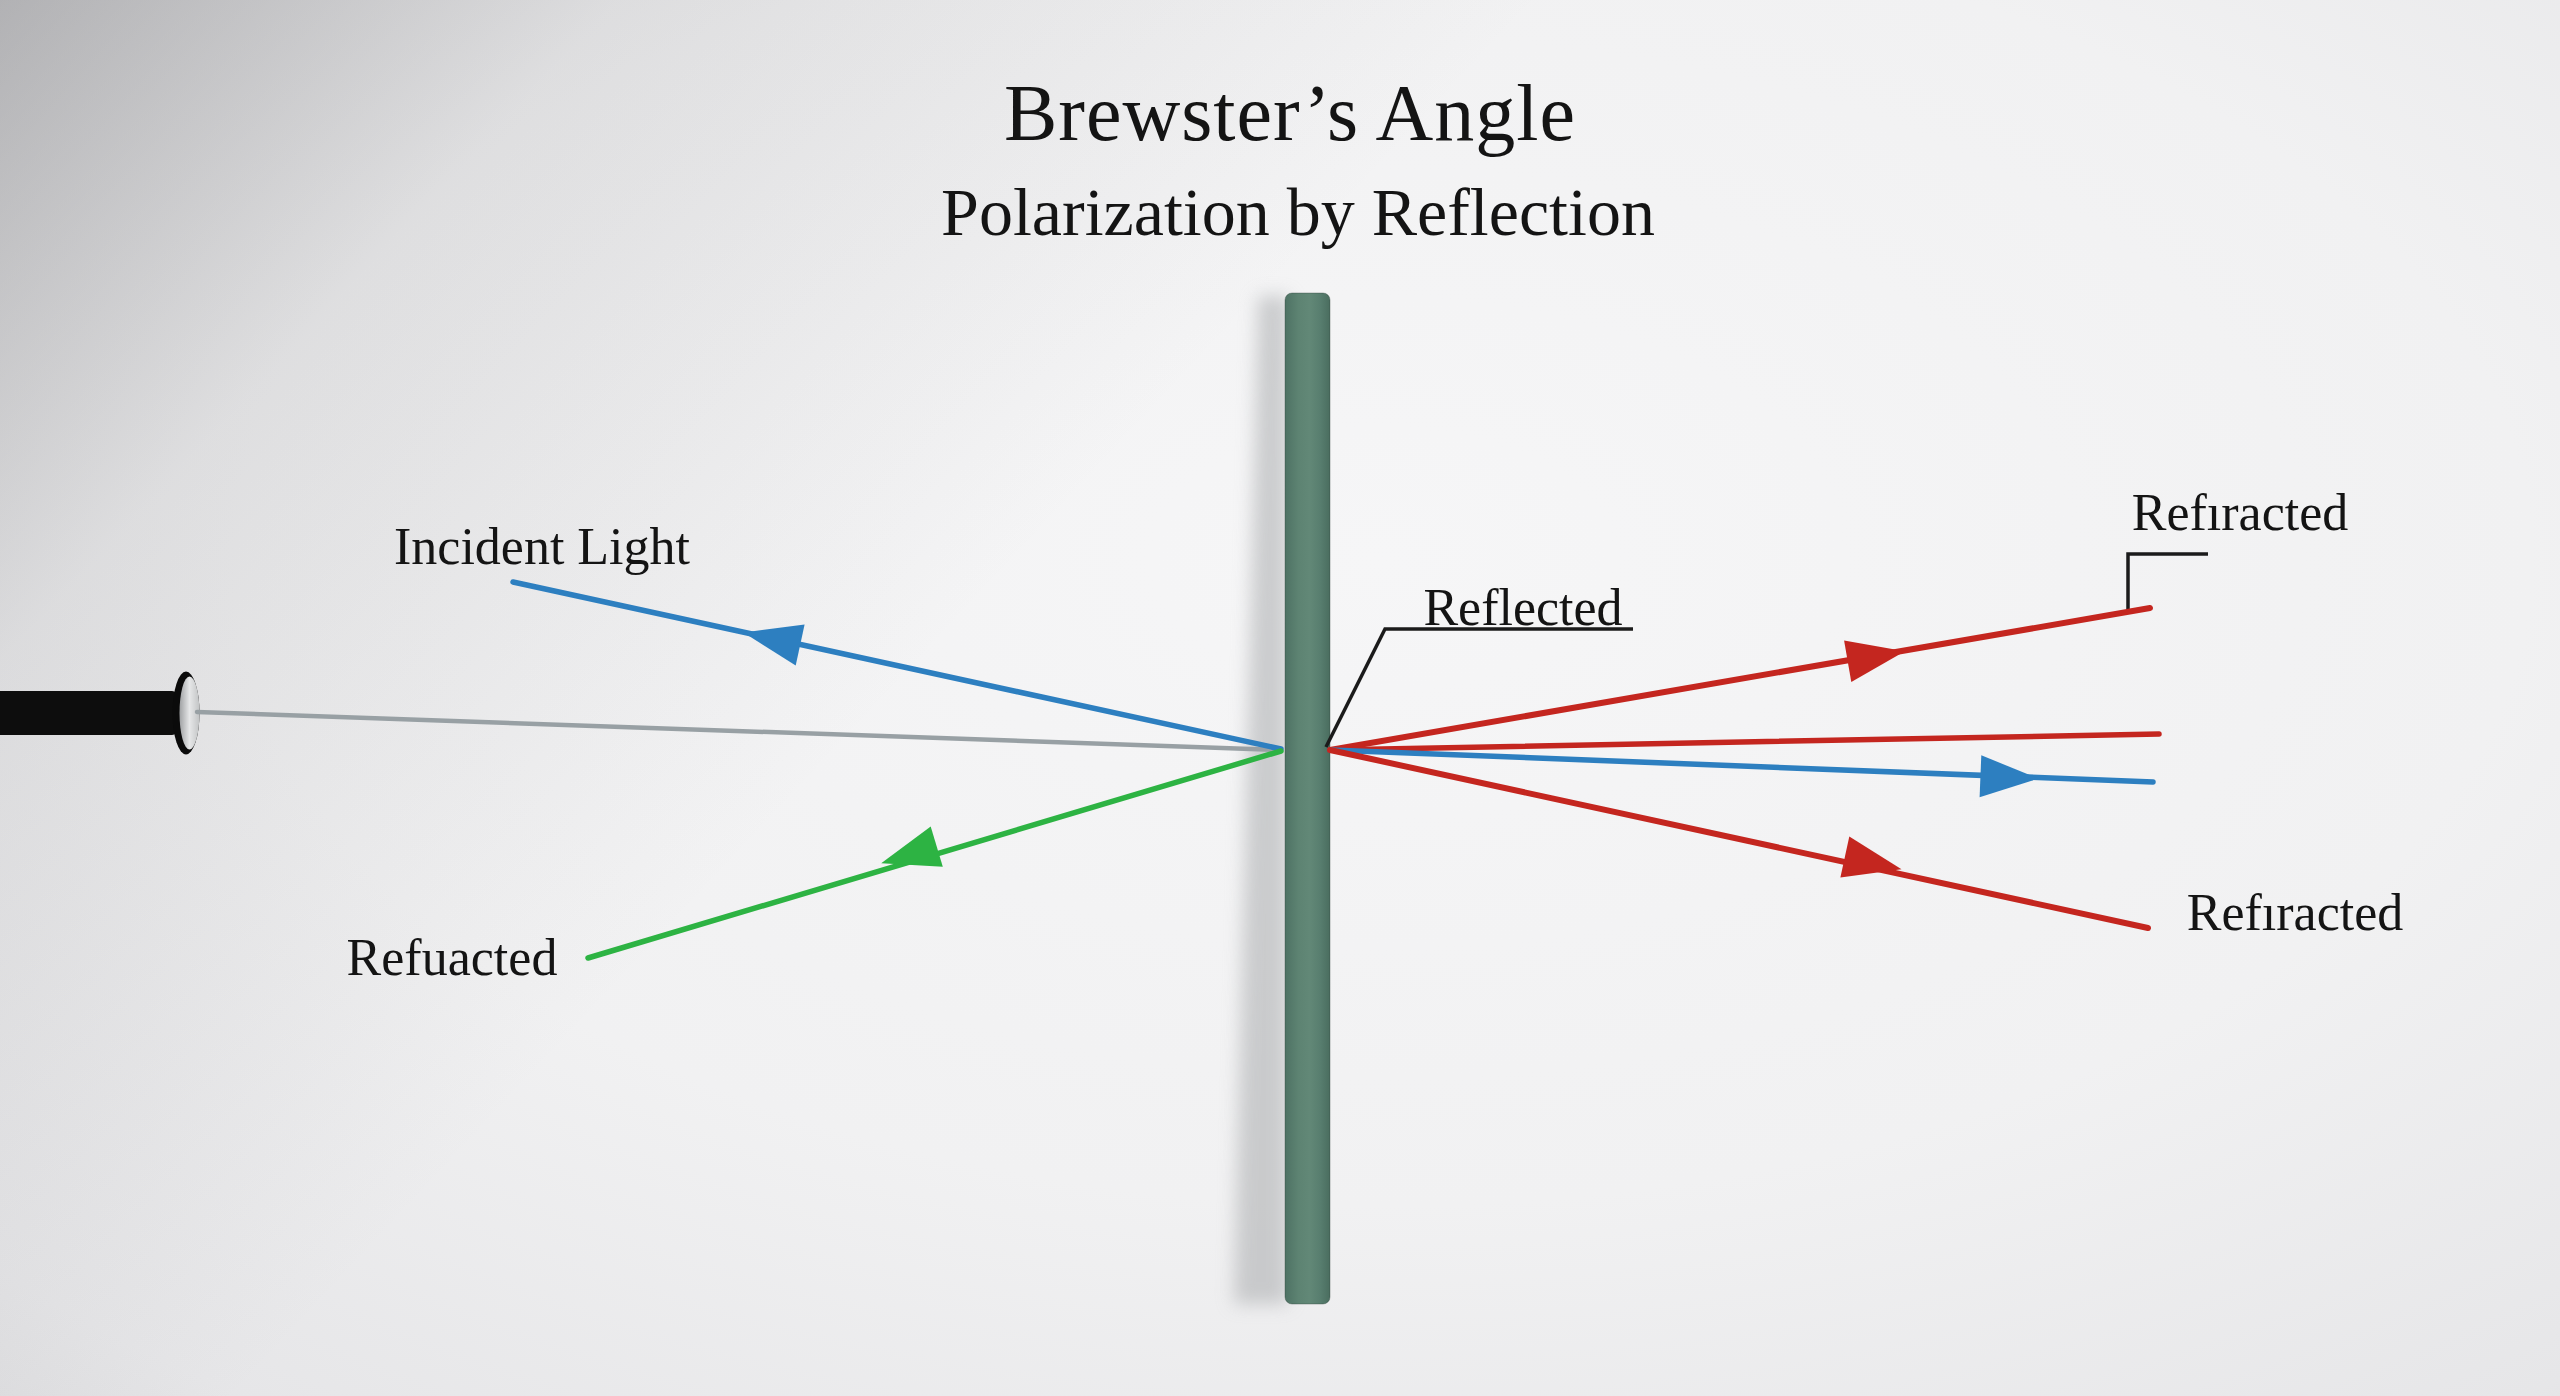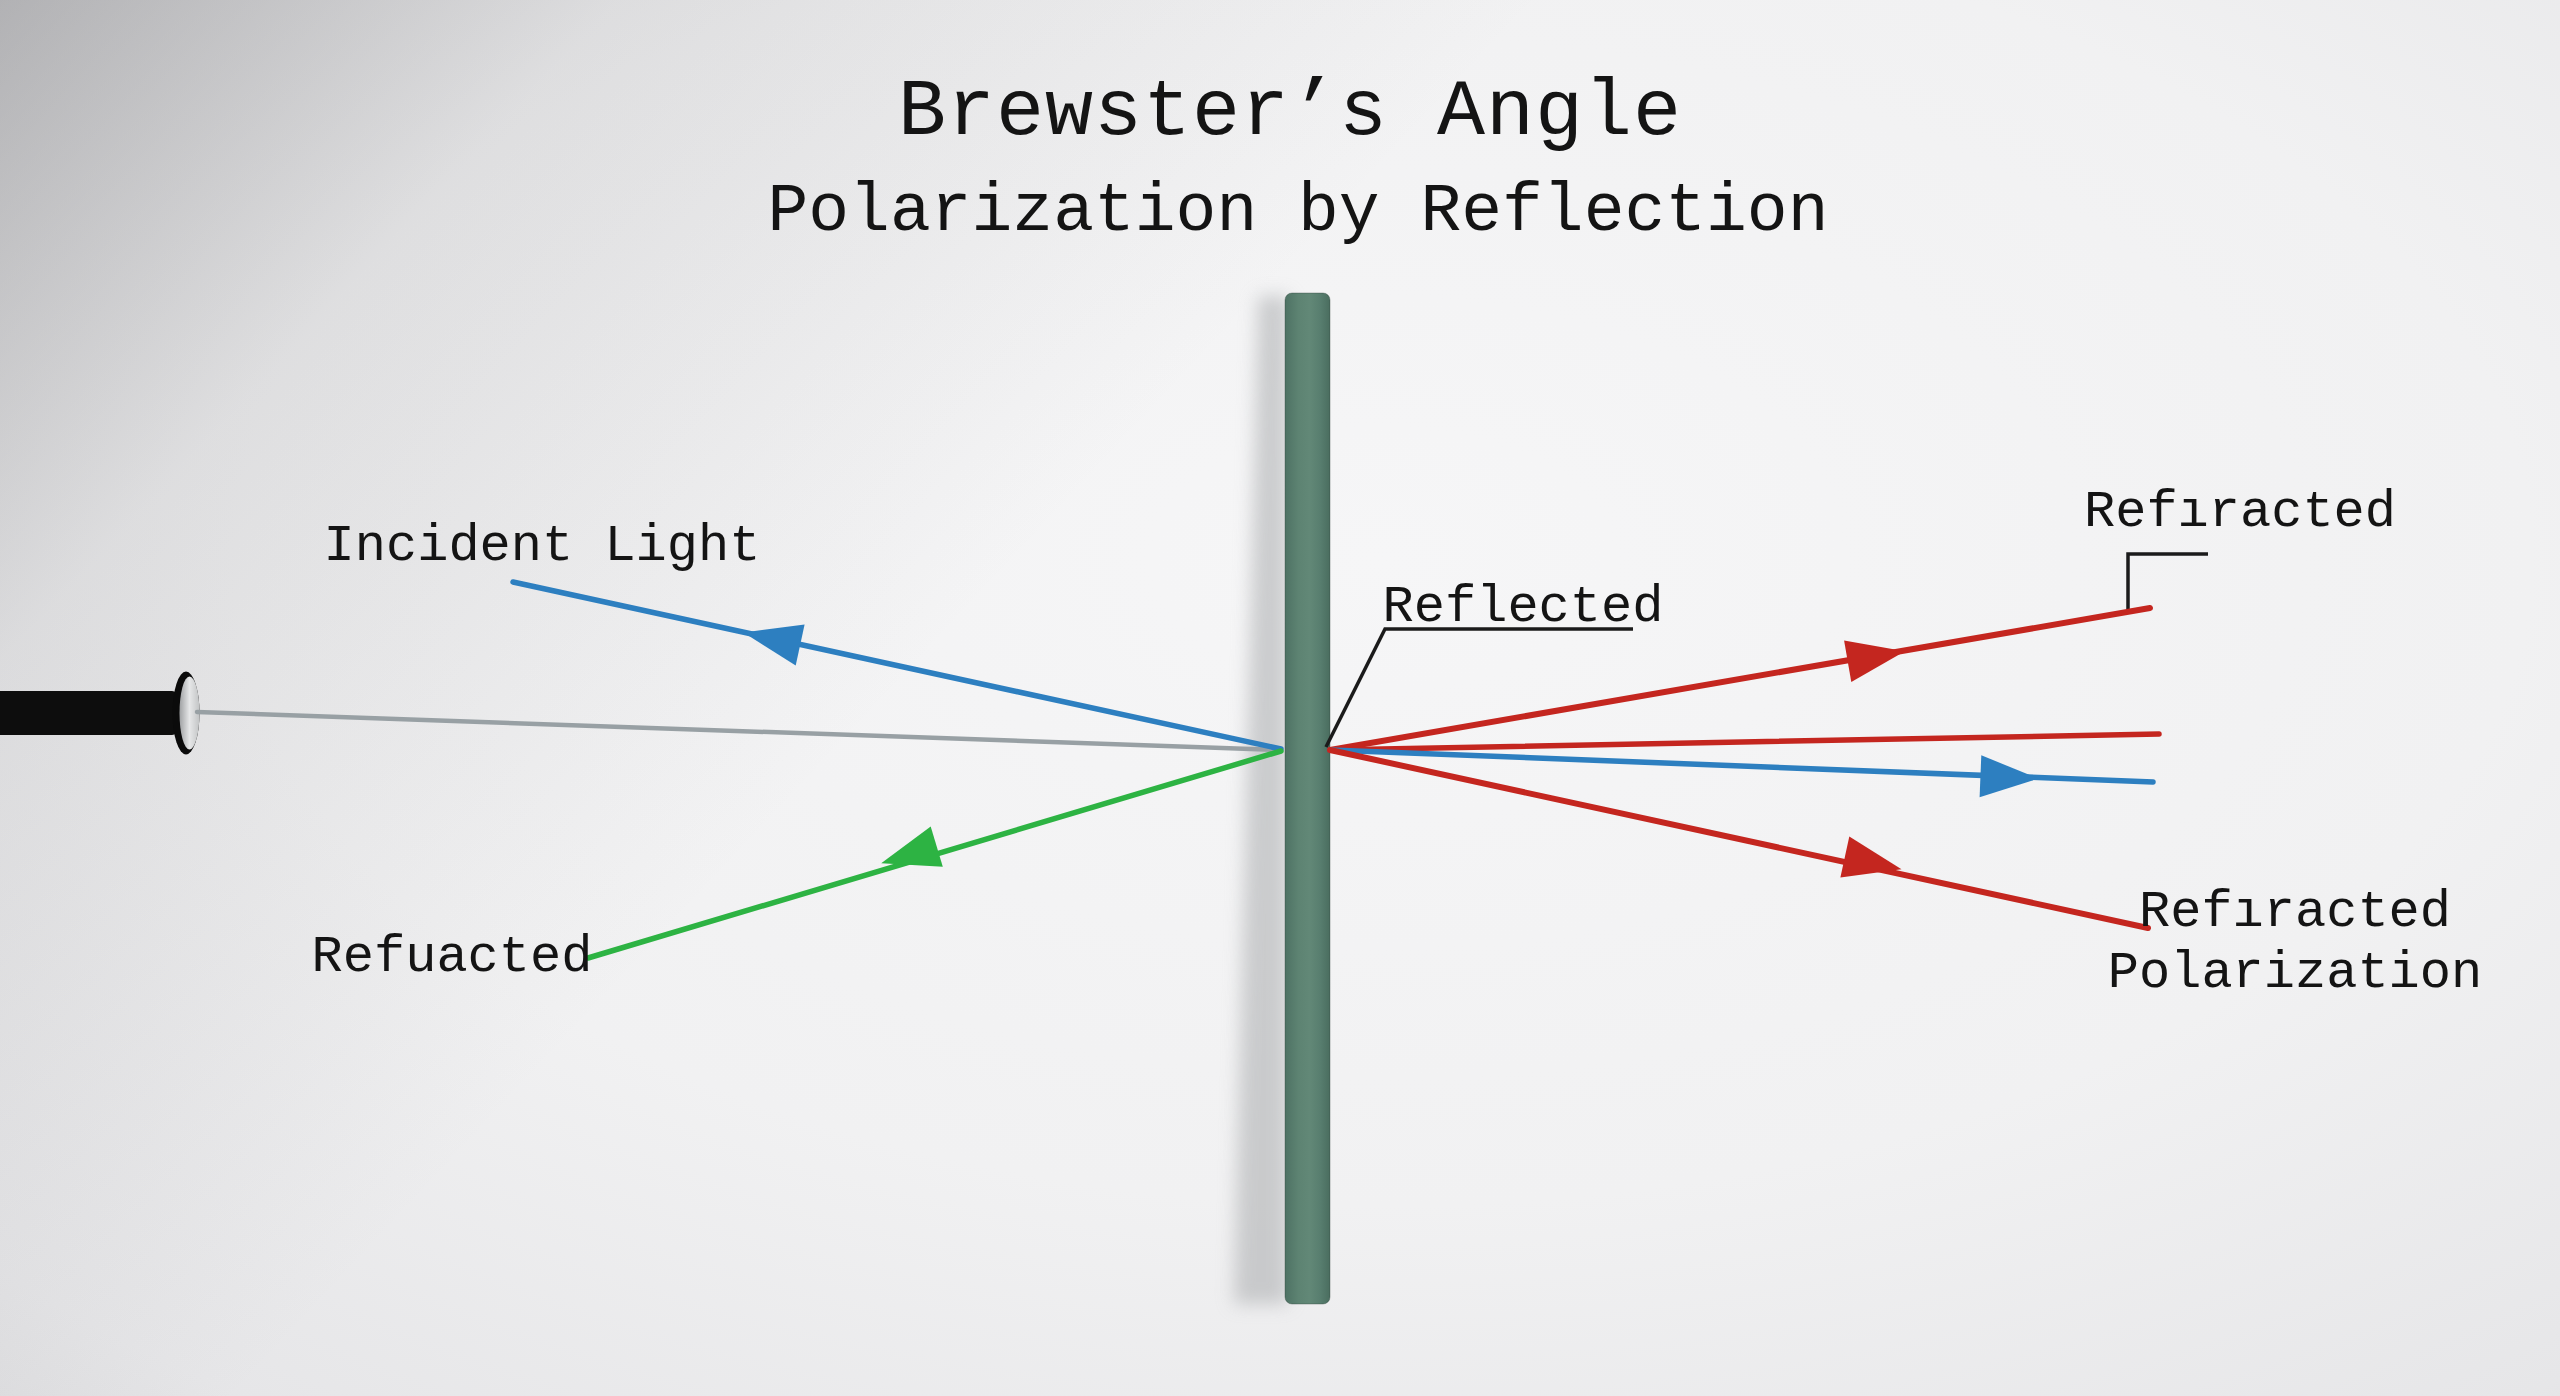--- a/index.html
+++ b/index.html
@@ -10,21 +10,21 @@
       #f6f6f7 0%, #f1f1f2 38%, #e6e6e8 62%, #cdcdcf 85%, #aeaeb0 100%);
   }
   
   .vignette{
     position:absolute;inset:0;pointer-events:none;
     background:linear-gradient(133deg, rgba(72,72,76,.34) 0%, rgba(110,110,114,.14) 16%, rgba(255,255,255,0) 40%);
   }
   .layer{position:absolute;left:0;top:0;}
   .lbl{
     position:absolute;color:#141414;white-space:nowrap;
-    transform:translateX(-50%);line-height:1.18;font-family:Liberation Mono, monospace;
+    transform:translateX(-50%);line-height:1.18;
   }
   .title{font-size:80px;letter-spacing:1px;}
   .subtitle{font-size:68px;}
   .ray-label{font-size:52px;}
   .two-line{text-align:center;}
 </style>
 </head>
 <body>
 
 <div class="vignette"></div>
@@ -93,14 +93,13 @@
 <div class="lbl title" style="left:1290px;top:66px;">Brewster’s Angle</div>
 <div class="lbl subtitle" style="left:1298px;top:172px;">Polarization by Reflection</div>
 
 <div class="lbl ray-label" style="left:542px;top:516px;">Incident Light</div>
 <div class="lbl ray-label" style="left:452px;top:927px;">Refuacted</div>
 <div class="lbl ray-label" style="left:1523px;top:558px;margin-top:19px;">Reflected</div>
 <div class="lbl ray-label" style="left:2240px;top:482px;">Refıracted</div>
 
 <div class="lbl ray-label two-line" style="left:2295px;top:882px;">
   <div>Refıracted</div>
-  <div>Polarization</div>
 </div>
 
 </body></html>

